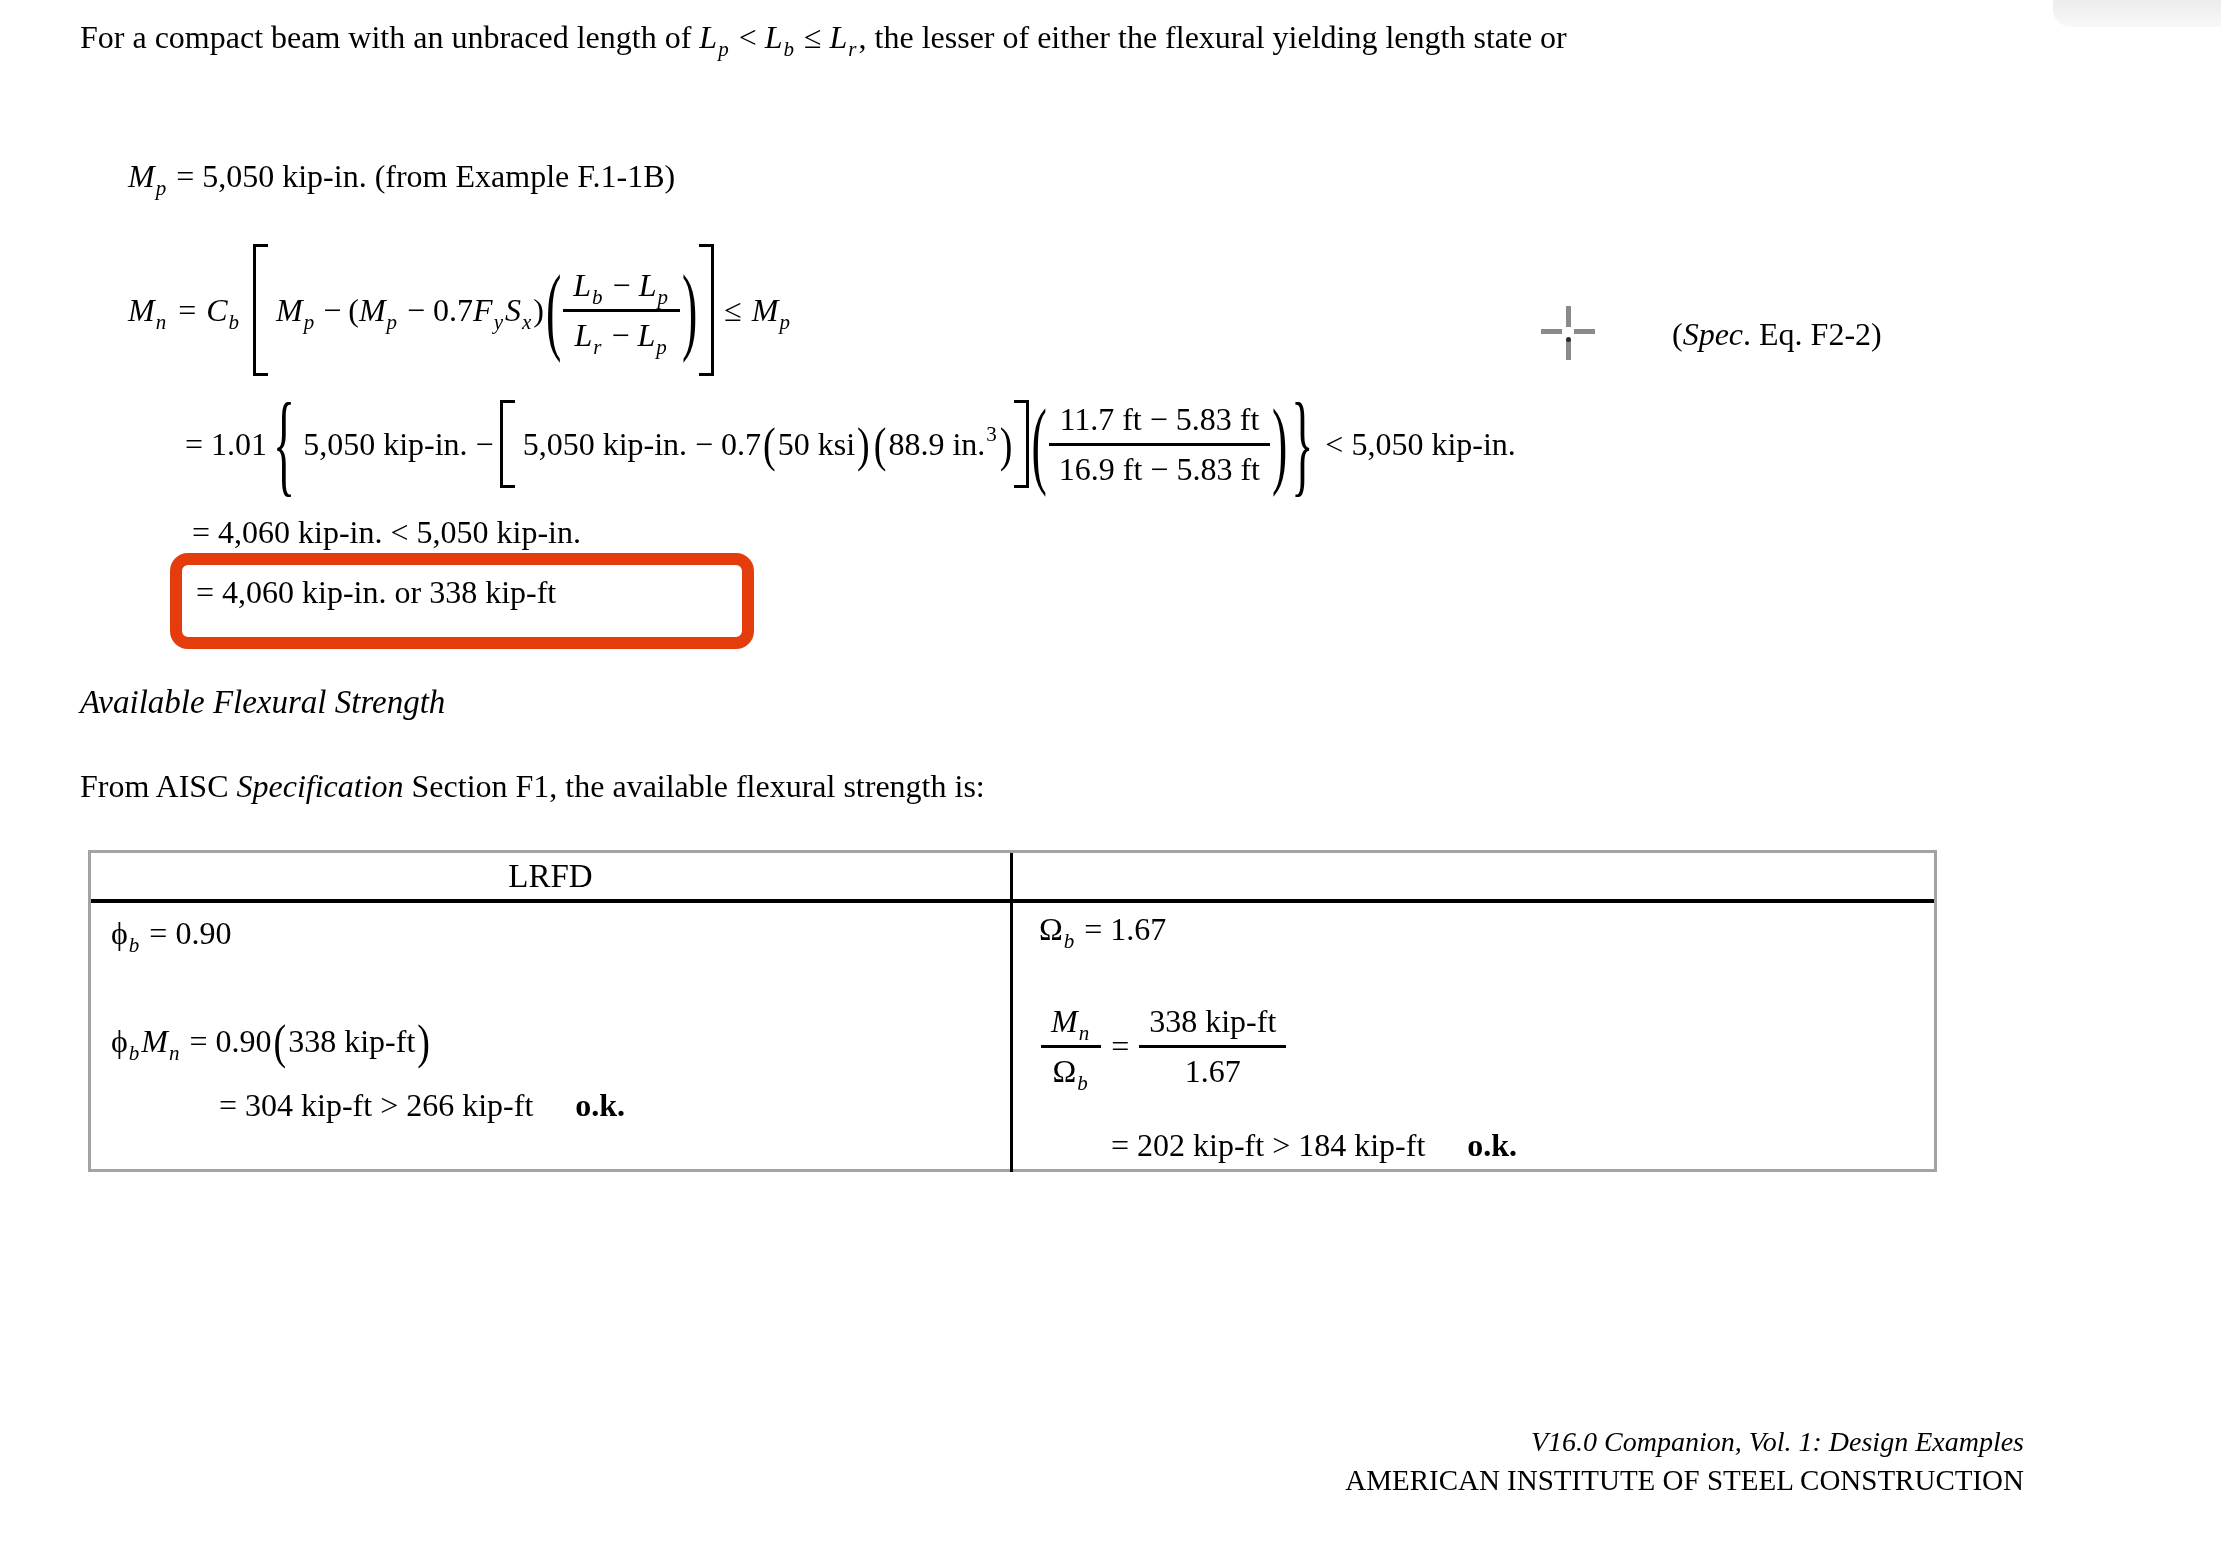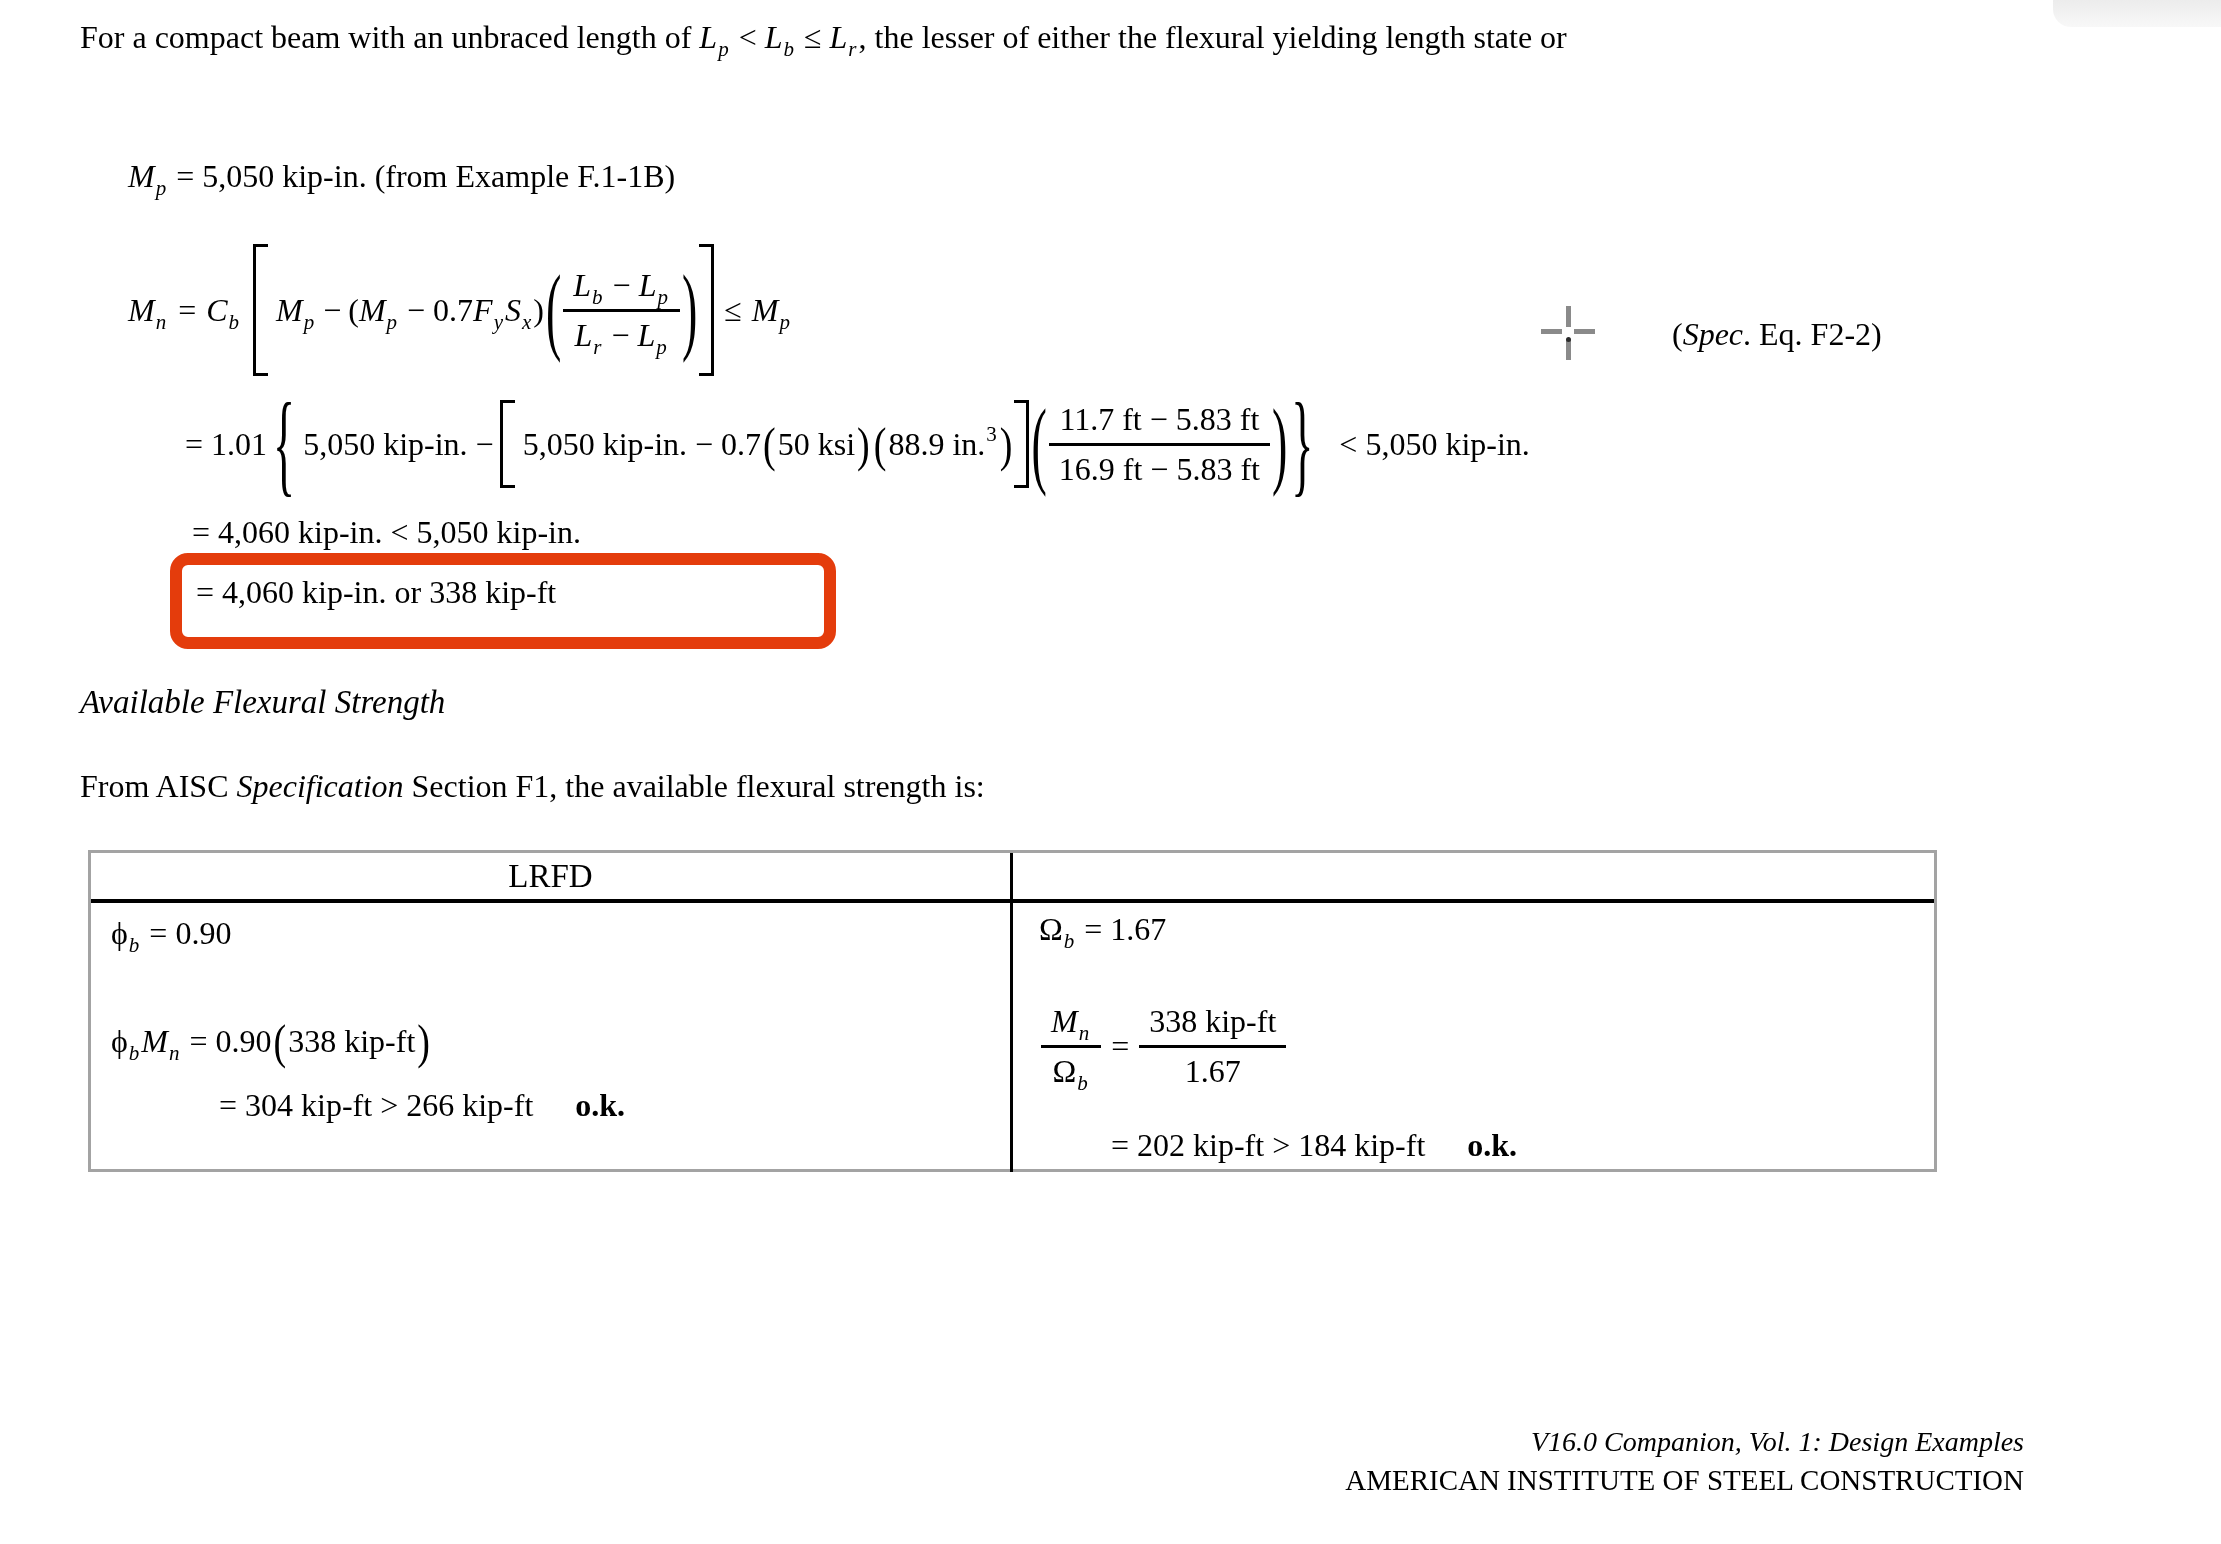--- a/index.html
+++ b/index.html
@@ -92,26 +92,26 @@
     <span class="grp"><span>88.9 in.</span><span class="sup">3</span></span>
     <span class="stretch pmed">)</span>
     <span class="brkt-r" style="height:82px;"></span>
     <span class="stretch pbig">(</span>
     <span class="frac">
       <span class="num">11.7 ft − 5.83 ft</span>
       <span class="den">16.9 ft − 5.83 ft</span>
     </span>
     <span class="stretch pbig">)</span>
     <span class="stretch brace">}</span>
-    <span class="grp" style="margin-left:24px;text-align:center;">&lt; 5,050 kip-in.</span>
+    <span class="grp" style="margin-left:10px;text-align:center;">&lt; 5,050 kip-in.</span>
   </div>
 
   <div class="abs fs" style="left:192px; top:514px;">= 4,060 kip-in. &lt; 5,050 kip-in.</div>
 
-  <div class="abs hl-box" style="left:170px; top:553px; width:666px; height:96px;">
+  <div class="abs hl-box" style="left:170px; top:553px; width:584px; height:96px;">
     <div class="fs" style="padding:9px 0 0 14px;">= 4,060 kip-in. or 338 kip-ft</div>
   </div>
 
   <div class="abs it" style="left:80px; top:684px; font-size:33px;">Available Flexural Strength</div>
 
   <div class="abs fs" style="left:80px; top:768px;">
     <span>From AISC </span><span class="it">Specification</span><span> Section F1, the available flexural strength is:</span>
   </div>
 
   <div class="abs tbl" style="left:88px; top:850px; width:1849px; height:322px;">

